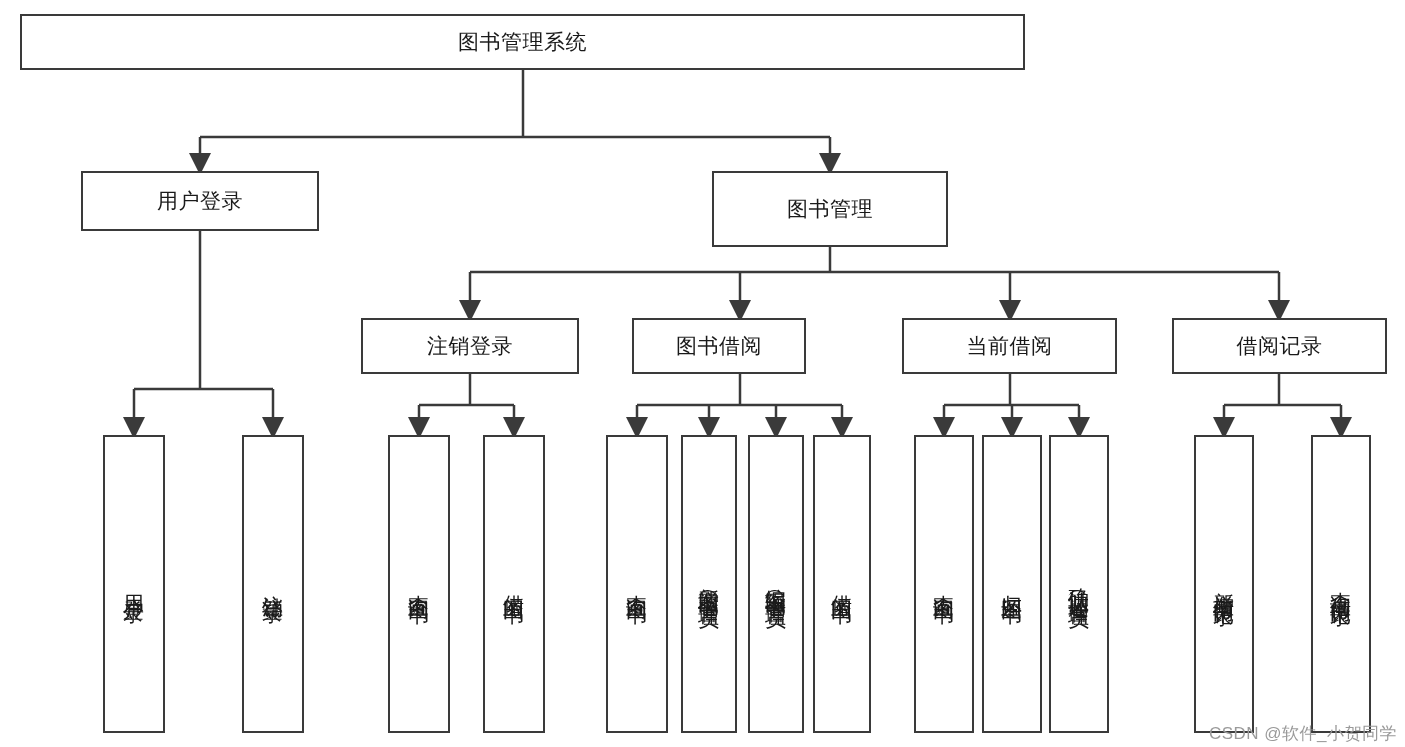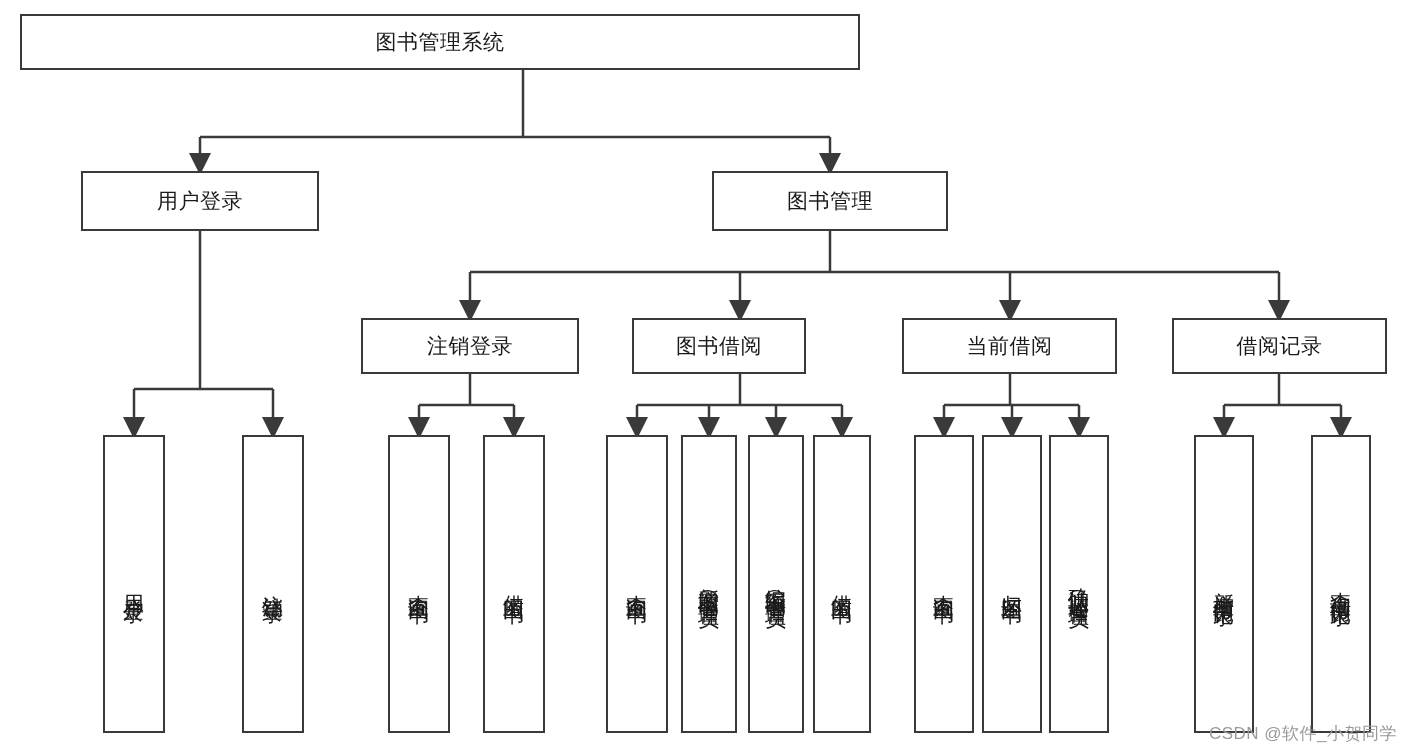--- a/index.html
+++ b/index.html
@@ -111,28 +111,28 @@
       <path d="M1012,405 L1012,419" marker-end="url(#arrow)"></path>
       <path d="M1079,405 L1079,419" marker-end="url(#arrow)"></path>
 
       <path d="M1279,374 L1279,405"></path>
       <path d="M1224,405 L1341,405"></path>
       <path d="M1224,405 L1224,419" marker-end="url(#arrow)"></path>
       <path d="M1341,405 L1341,419" marker-end="url(#arrow)"></path>
     </g>
   </svg>
 
-  <div class="node horiz" style="left: 20px; top: 14px; width: 840px; height: 56px; justify-content: center;">
+  <div class="node horiz" style="left: 20px; top: 14px; width: 1005px; height: 56px; justify-content: center;">
     <span class="label">图书管理系统</span>
   </div>
 
   <div class="node horiz" style="left: 81px; top: 171px; width: 238px; height: 60px;">
     <span class="label">用户登录</span>
   </div>
-  <div class="node horiz" style="left: 712px; top: 171px; width: 236px; height: 60px;">
+  <div class="node horiz" style="left: 712px; top: 171px; width: 236px; height: 76px;">
     <span class="label">图书管理</span>
   </div>
 
   <div class="node horiz" style="left: 361px; top: 318px; width: 218px; height: 56px;">
     <span class="label">注销登录</span>
   </div>
   <div class="node horiz" style="left: 632px; top: 318px; width: 174px; height: 56px;">
     <span class="label">图书借阅</span>
   </div>
   <div class="node horiz" style="left: 902px; top: 318px; width: 215px; height: 56px;">

